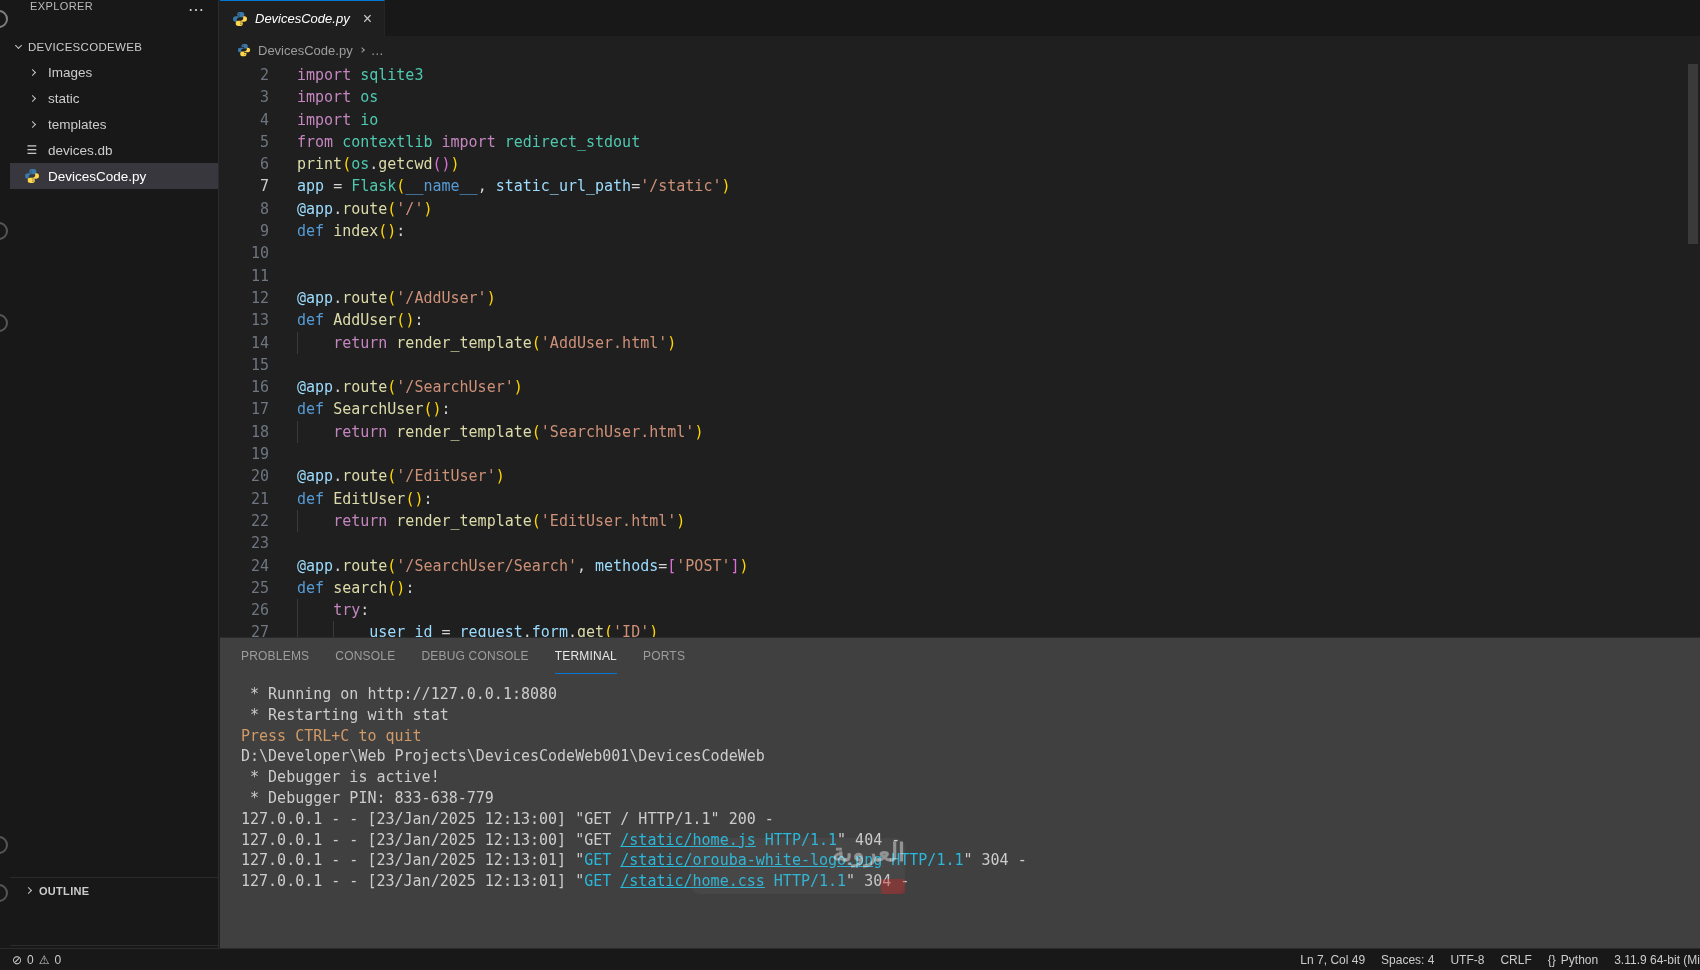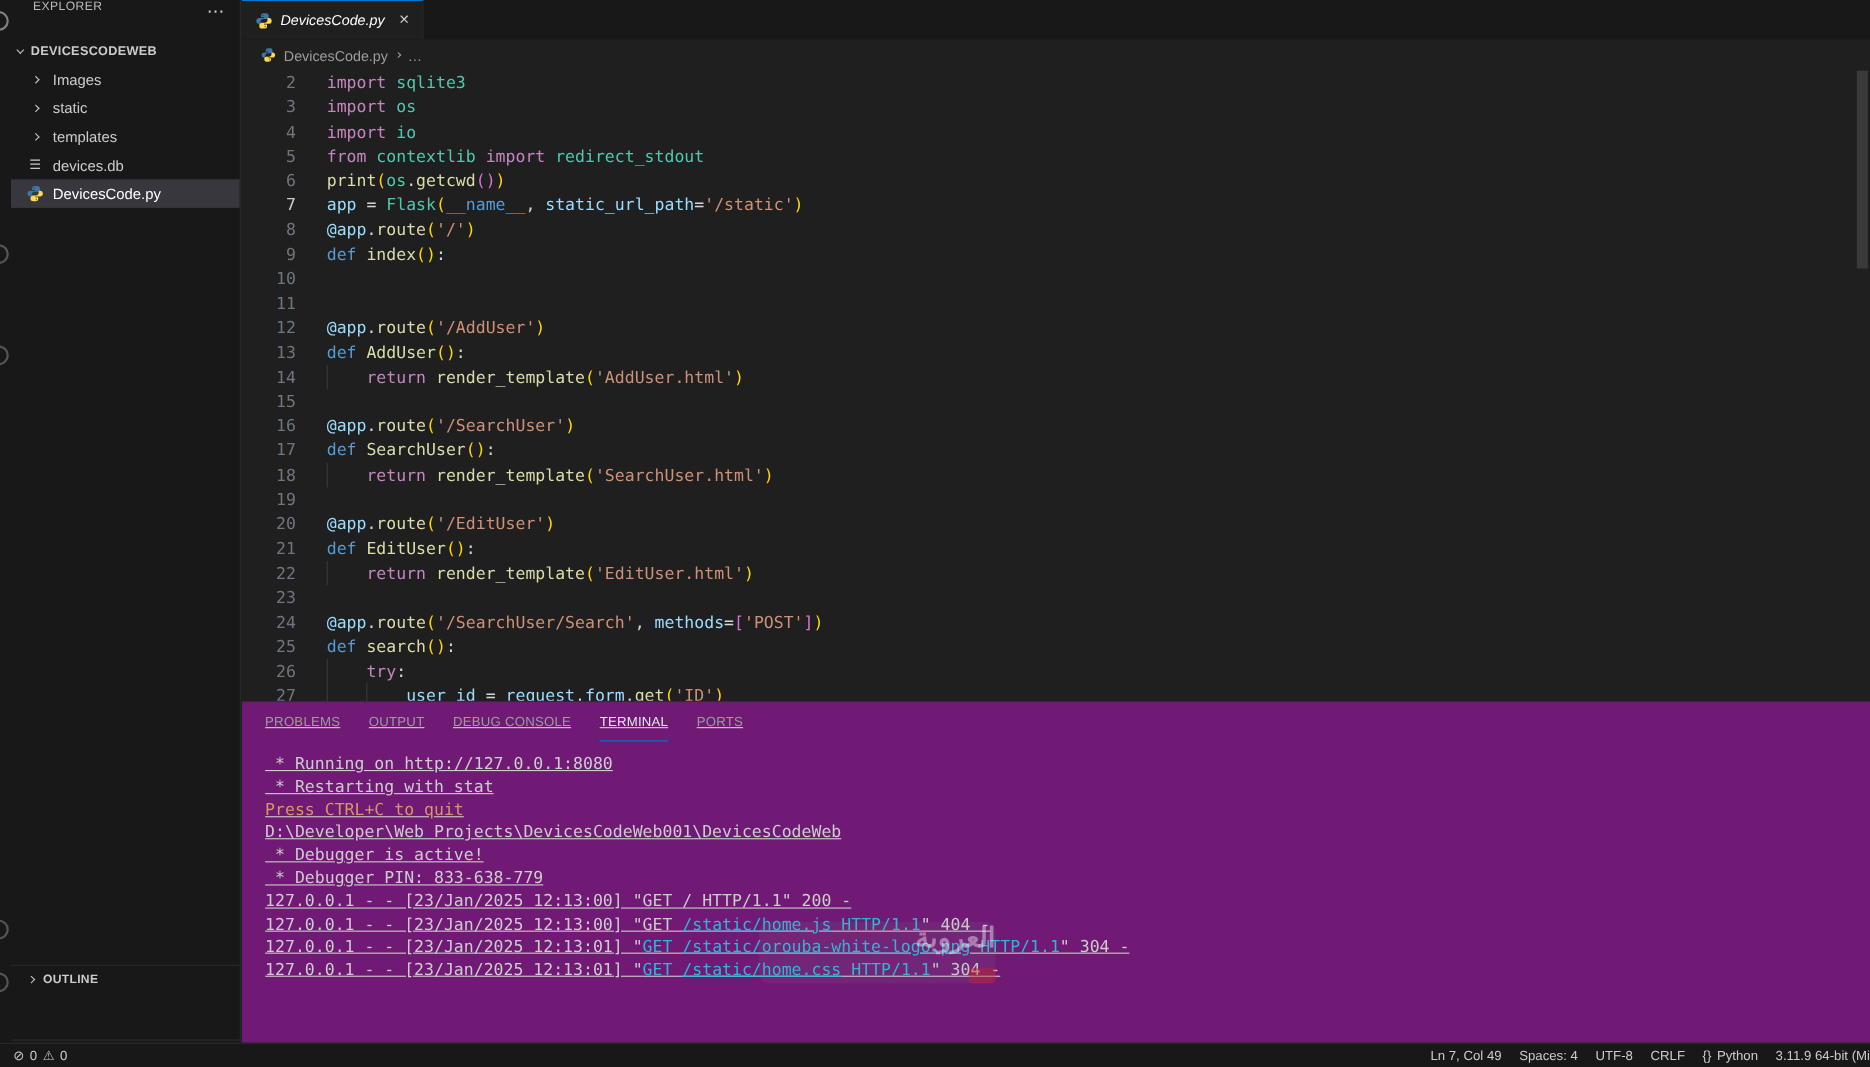--- a/index.html
+++ b/index.html
@@ -11,21 +11,21 @@
   .activity-bar { position:absolute; left:0; top:0; width:10px; bottom:22px; background:#181818; overflow:hidden; }
   .sliver { position:absolute; left:-10px; width:18px; height:18px; border-radius:50%; border:2px solid rgba(200,200,200,.35); }
 
   
   .sidebar { position:absolute; left:10px; top:0; width:209px; bottom:22px; background:#181818;
     border-right:1px solid #2b2b2b; overflow:hidden; }
   .sb-header { height:35px; display:flex; align-items:flex-start; justify-content:space-between; padding:0 14px 0 20px; }
   .sb-title { font-size:11px; color:#bbbbbb; letter-spacing:.4px; }
   .sb-actions { color:#cccccc; font-size:16px; cursor:pointer; }
   .sb-root { height:24px; display:flex; align-items:center; gap:7px; padding-left:6px; cursor:pointer; }
-  .sb-root-label { font-size:11.5px; font-weight:700; letter-spacing:.3px; color:#cccccc; }
+  .sb-root-label { font-size:11.5px; font-weight:400; letter-spacing:.3px; color:#cccccc; }
   .tree-item { height:26px; display:flex; align-items:center; gap:8px; padding-left:14px; font-size:13.5px; cursor:pointer; }
   .tree-item.selected { background:#37373d; color:#ffffff; }
   .tree-icon { width:16px; height:16px; flex:none; display:flex; align-items:center; justify-content:center; }
   .db-icon { color:#c5c5c5; font-size:12px; }
   .chev { display:inline-block; width:5px; height:5px; border-right:1.4px solid #c5c5c5; border-bottom:1.4px solid #c5c5c5; }
   .chev.right { transform:rotate(-45deg); }
   .chev.down { transform:rotate(45deg); margin-top:-3px; }
   .sb-bottom { position:absolute; top:835px; left:0; right:0; }
   .sb-section { height:26px; display:flex; align-items:center; gap:8px; padding-left:16px;
     border-top:1px solid #2b2b2b; font-size:11px; font-weight:700; letter-spacing:.3px; cursor:pointer;margin-top:42px; }
@@ -61,21 +61,21 @@
   .tk-cls { color:#4EC9B0; }
   .tk-var { color:#9CDCFE; }
   .tk-str { color:#CE9178; }
   .tk-pl  { color:#D4D4D4; }
   .tk-b1  { color:#FFD700; }
   .tk-b2  { color:#DA70D6; }
   .scrollbar { position:absolute; right:0; top:0; bottom:0; width:14px; }
   .scrollbar .thumb { position:absolute; left:2px; right:2px; top:0; height:180px; background:rgba(121,121,121,.3); }
 
   
-  .panel { height:311px; flex:none; background:#701a75; border-top:1px solid #2b2b2b; display:flex; flex-direction:column;text-decoration:underline; }
+  .panel { height:311px; flex:none; background:#404040; border-top:1px solid #2b2b2b; display:flex; flex-direction:column; }
   .panel-tabs { height:36px; flex:none; display:flex; align-items:stretch; gap:26px; padding-left:21px;
     font-size:12px; color:#9d9d9d; letter-spacing:.2px; }
   .ptab { display:flex; align-items:center; border-bottom:1px solid transparent; cursor:pointer; }
   .ptab.active { color:#e7e7e7; border-bottom-color:#0078d4; }
   .terminal { flex:1; padding:10px 0 0 21px; overflow:hidden;
     font-family:"DejaVu Sans Mono", monospace; font-size:15px; }
   .term-line { height:20.8px; line-height:20.8px; white-space:pre; }
   .tm-pl     { color:#cccccc; }
   .tm-orange { color:#d19a66; }
   .tm-cyan   { color:#29b8db; }
@@ -299,21 +299,21 @@
           </div>
         </div>
       <div class="scrollbar">
         <div class="thumb"></div>
       </div>
     </div>
 
     <div class="panel">
       <div class="panel-tabs">
         <span class="ptab">PROBLEMS</span>
-        <span class="ptab">OUTPUT</span>
+        <span class="ptab">CONSOLE</span>
         <span class="ptab">DEBUG CONSOLE</span>
         <span class="ptab active">TERMINAL</span>
         <span class="ptab">PORTS</span>
       </div>
       <div id="terminal" class="terminal">
           <div class="term-line"><span class="tm-pl"> * Running on http://127.0.0.1:8080</span></div>
           <div class="term-line"><span class="tm-pl"> * Restarting with stat</span></div>
           <div class="term-line"><span class="tm-orange">Press CTRL+C to quit</span></div>
           <div class="term-line"><span class="tm-pl">D:\Developer\Web Projects\DevicesCodeWeb001\DevicesCodeWeb</span></div>
           <div class="term-line"><span class="tm-pl"> * Debugger is active!</span></div>

